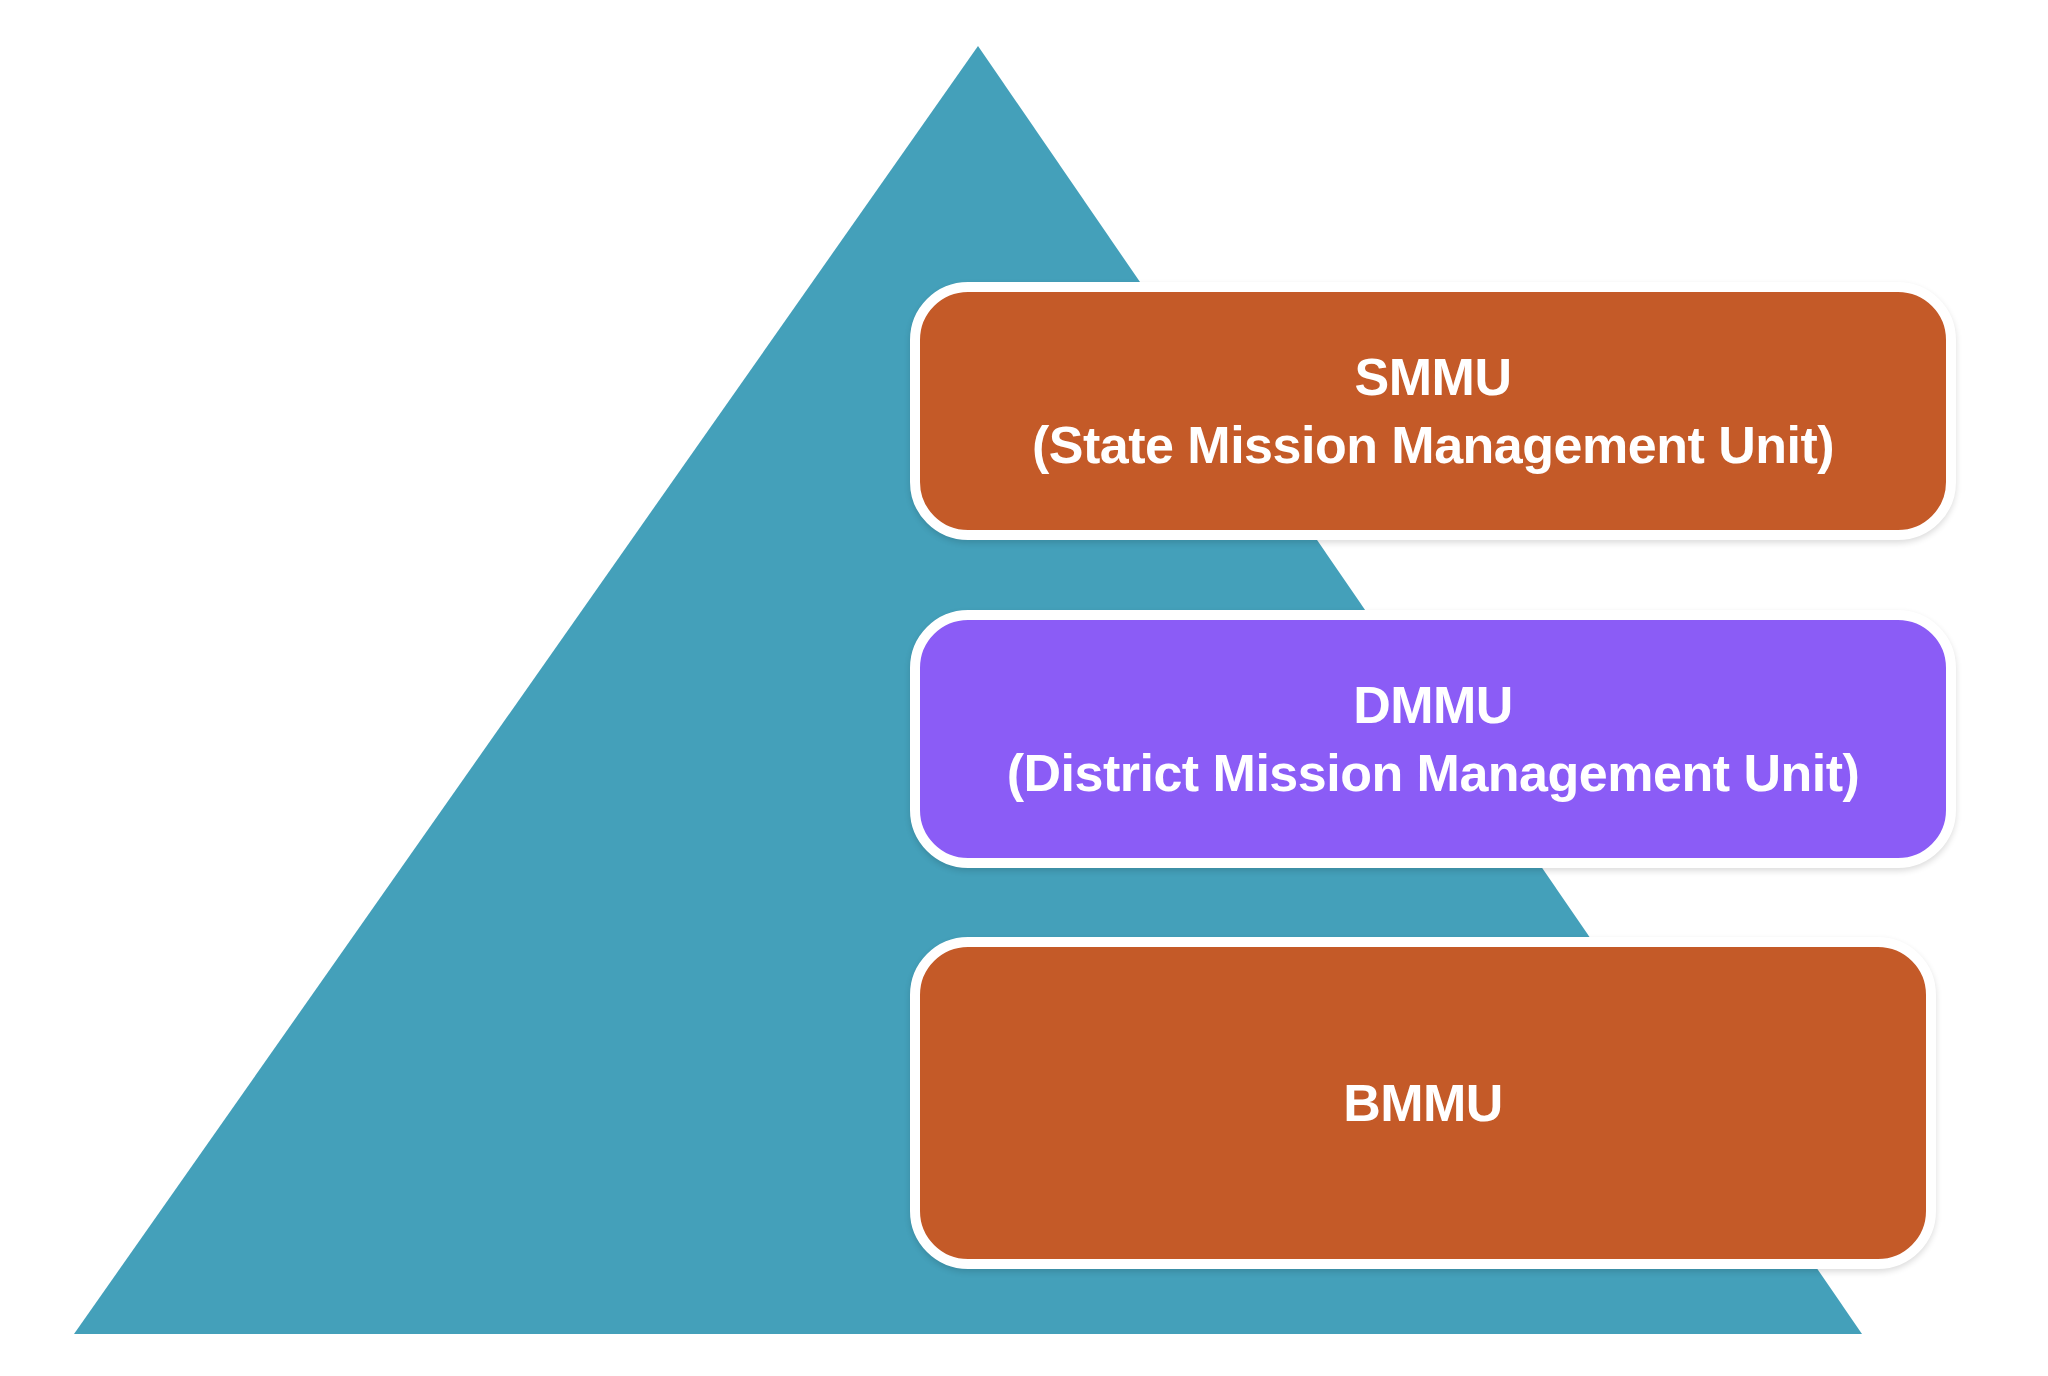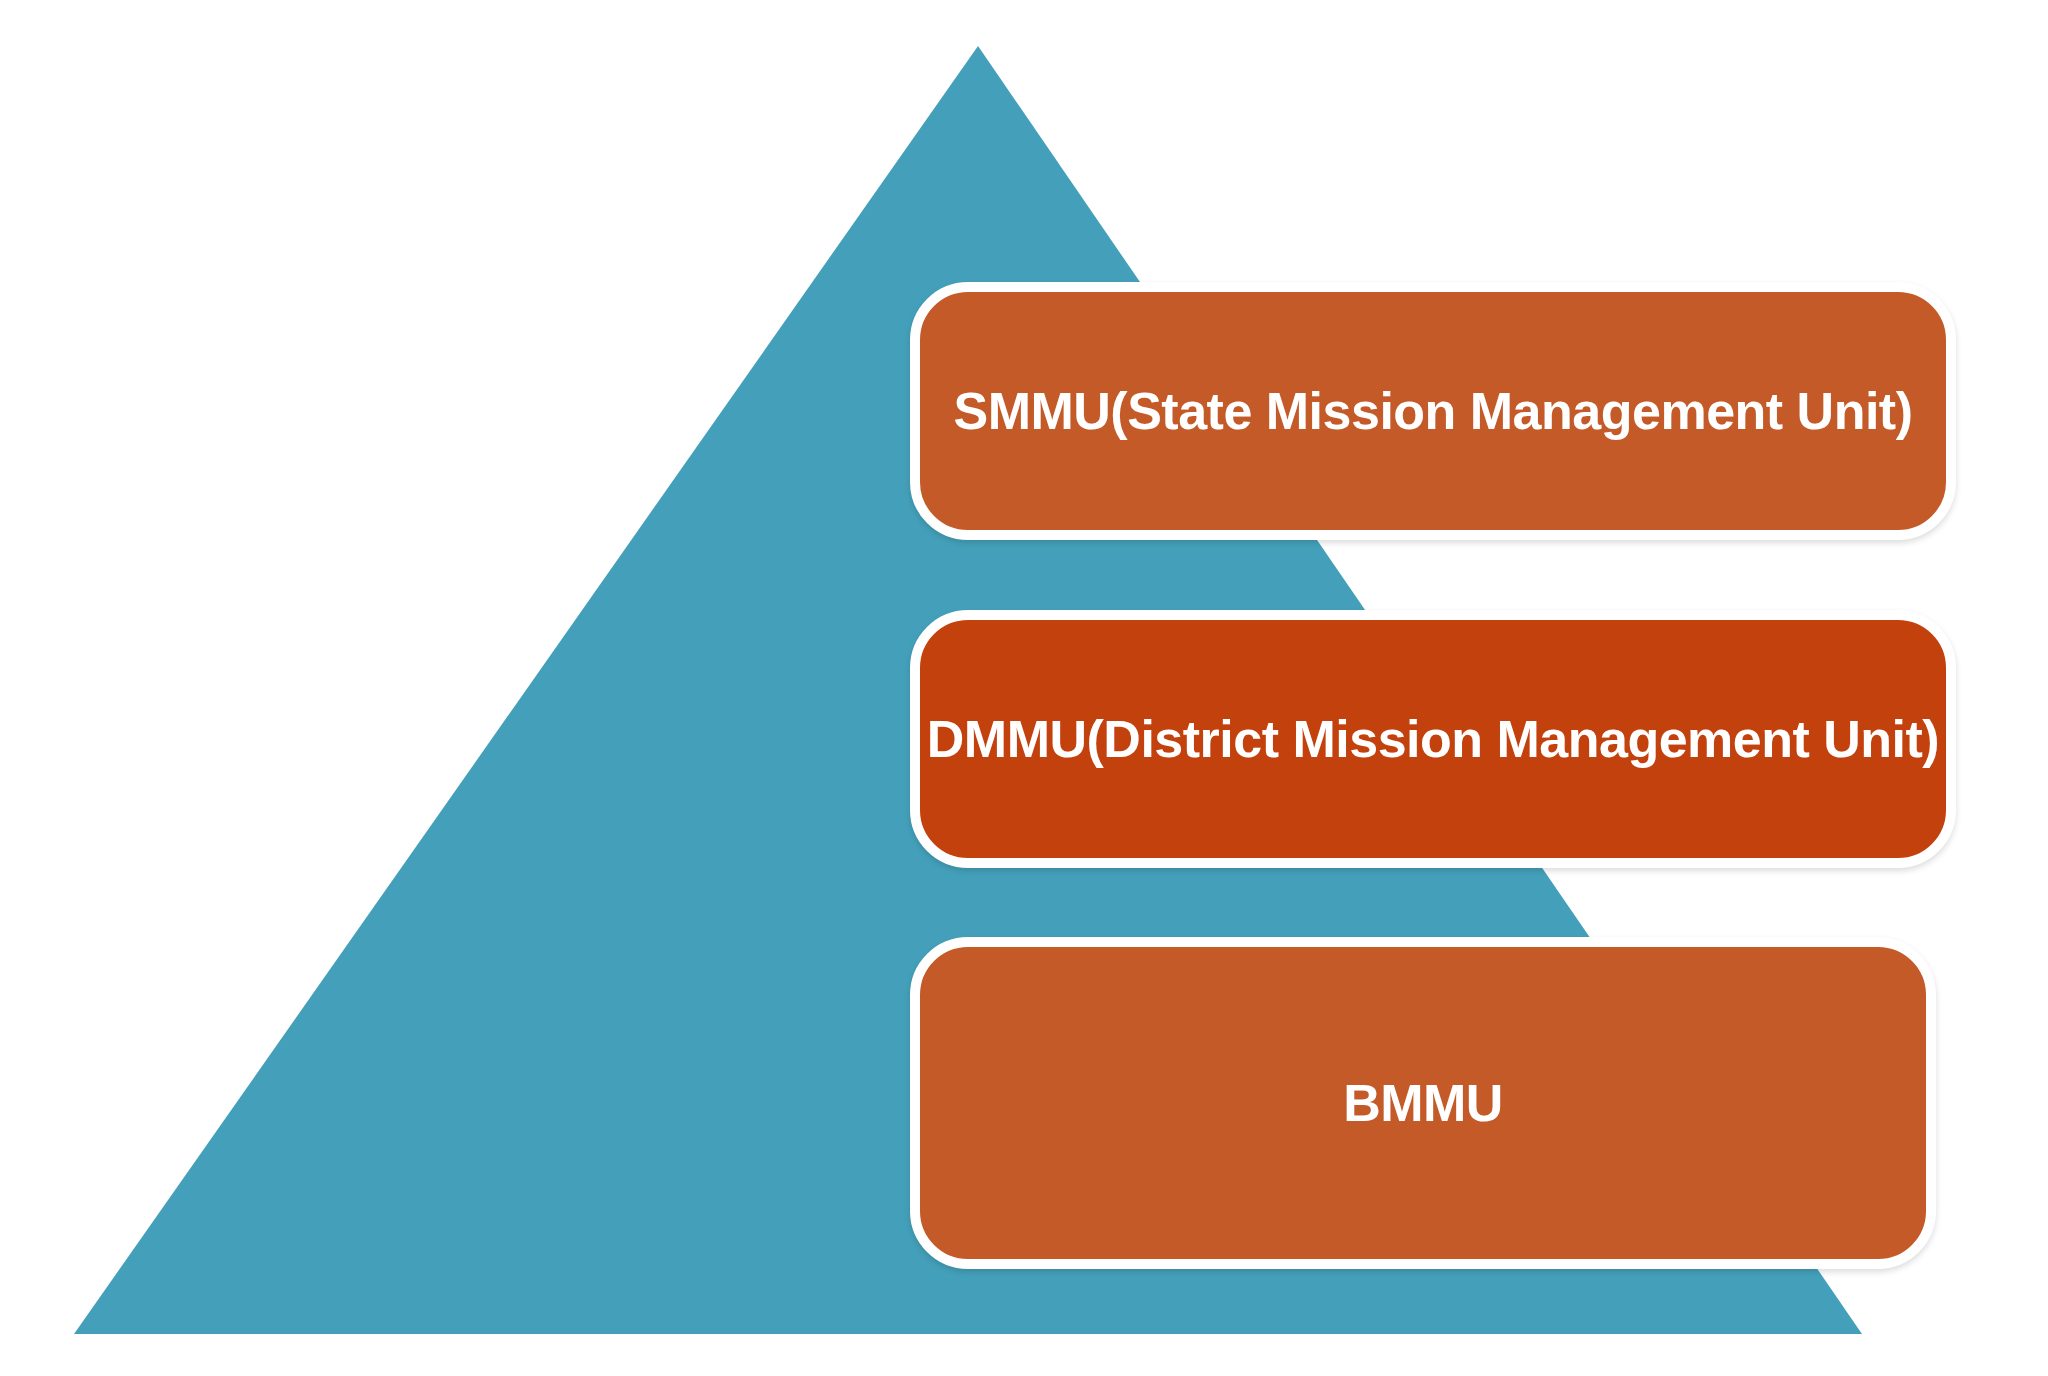--- a/index.html
+++ b/index.html
@@ -23,21 +23,21 @@
     height: 1376px;
     display: block;
   }
   .card {
     position: absolute;
     box-sizing: border-box;
     border: 10px solid #ffffff;
     border-radius: 58px;
     box-shadow: 0 3px 6px rgba(0,0,0,0.14);
     display: flex;
-    flex-direction: row;
+    flex-direction: column;
     align-items: center;
     justify-content: center;
     text-align: center;
     z-index: 2;
   }
   .card-1 { left: 910px; top: 282px;  width: 1046px; height: 258px; }
   .card-2 { left: 910px; top: 610px;  width: 1046px; height: 258px; }
   .card-3 { left: 910px; top: 937px;  width: 1026px; height: 332px; }
   .acronym, .fullname {
     font-size: 52px;
@@ -54,21 +54,21 @@
 
   <svg class="triangle-svg" viewBox="0 0 2048 1376">
     <polygon points="978,46 1862,1334 74,1334" fill="#44A0BA"></polygon>
   </svg>
 
   <div class="card card-1" style="background-color: rgb(196, 90, 40);">
     <div class="acronym" style="color: rgb(255, 255, 255);">SMMU</div>
     <div class="fullname" style="color: #ffffff; text-align: center;">(State Mission Management Unit)</div>
   </div>
 
-  <div class="card card-2" style="background-color: #c2410c;">
+  <div class="card card-2" style="background-color: #8b5cf6;">
     <div class="acronym" style="color: rgb(255, 255, 255);">DMMU</div>
     <div class="fullname" style="color: rgb(255, 255, 255);">(District Mission Management Unit)</div>
   </div>
 
   <div class="card card-3" style="background-color: rgb(196, 90, 40);">
     <div class="acronym" style="color: rgb(255, 255, 255);">BMMU</div>
   </div>
 
 </div>
 

